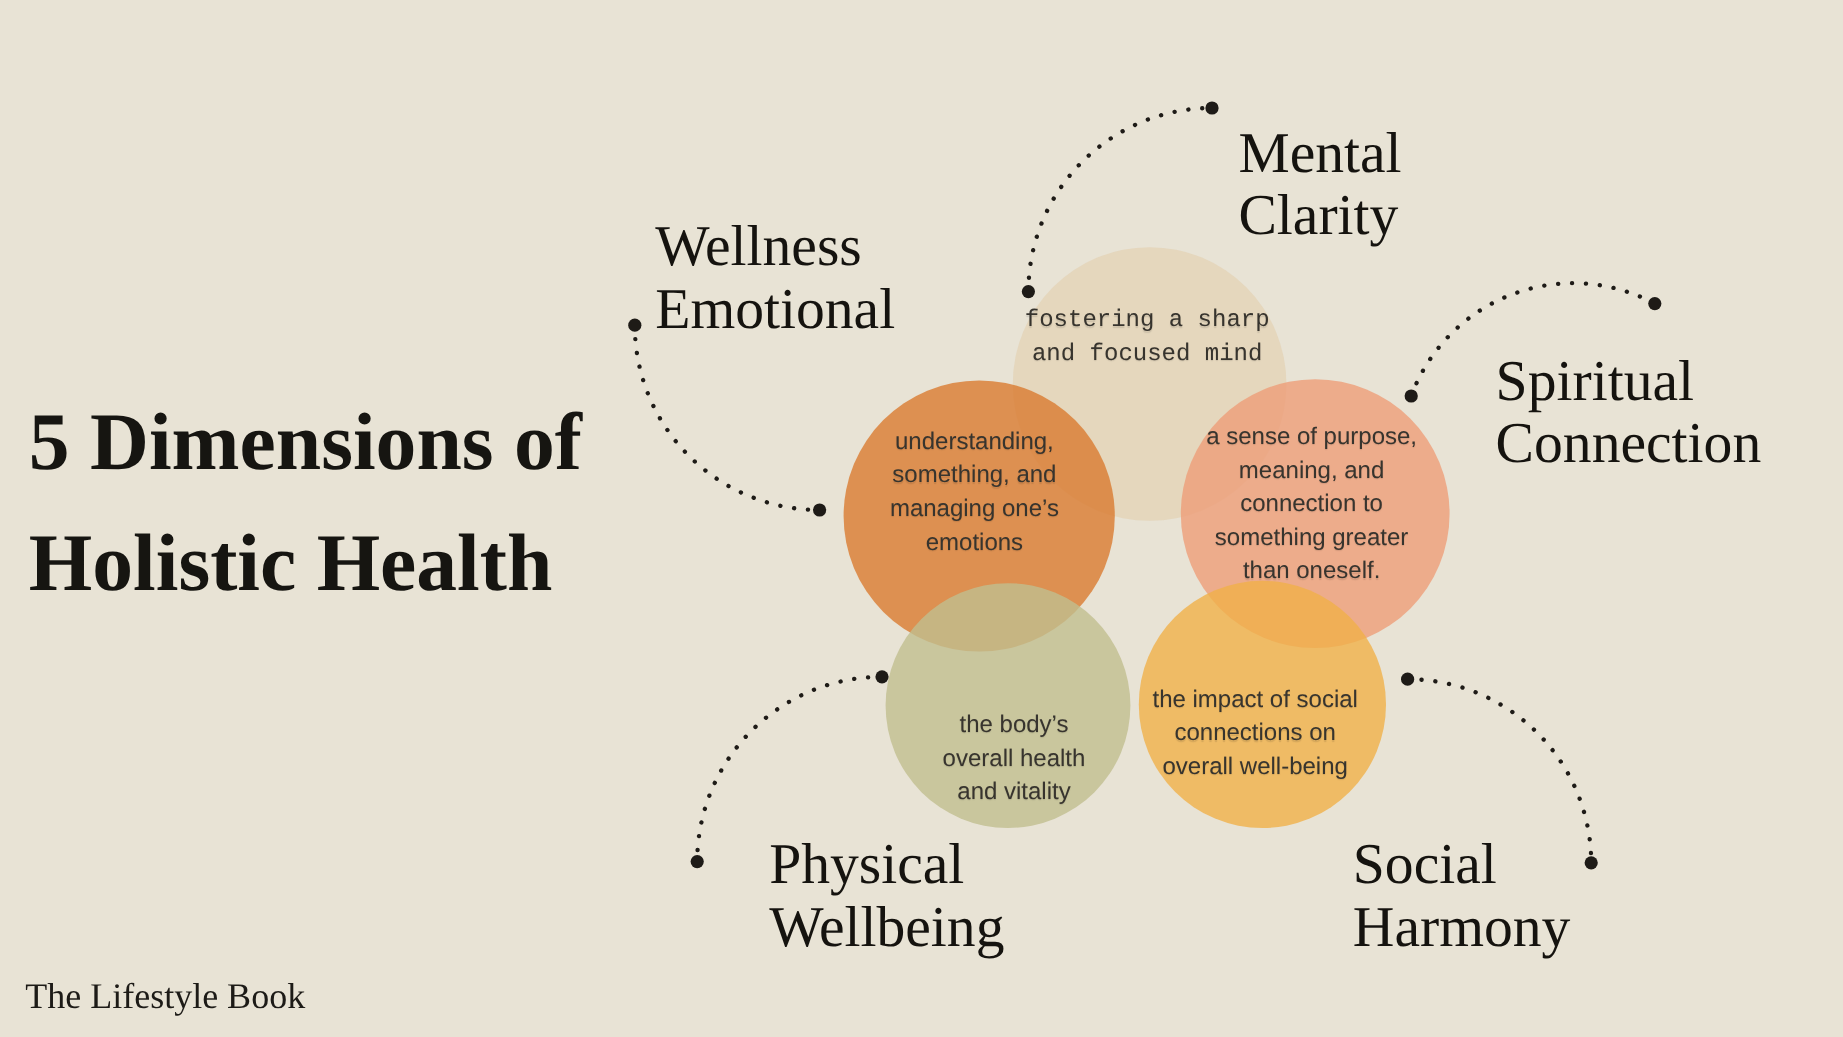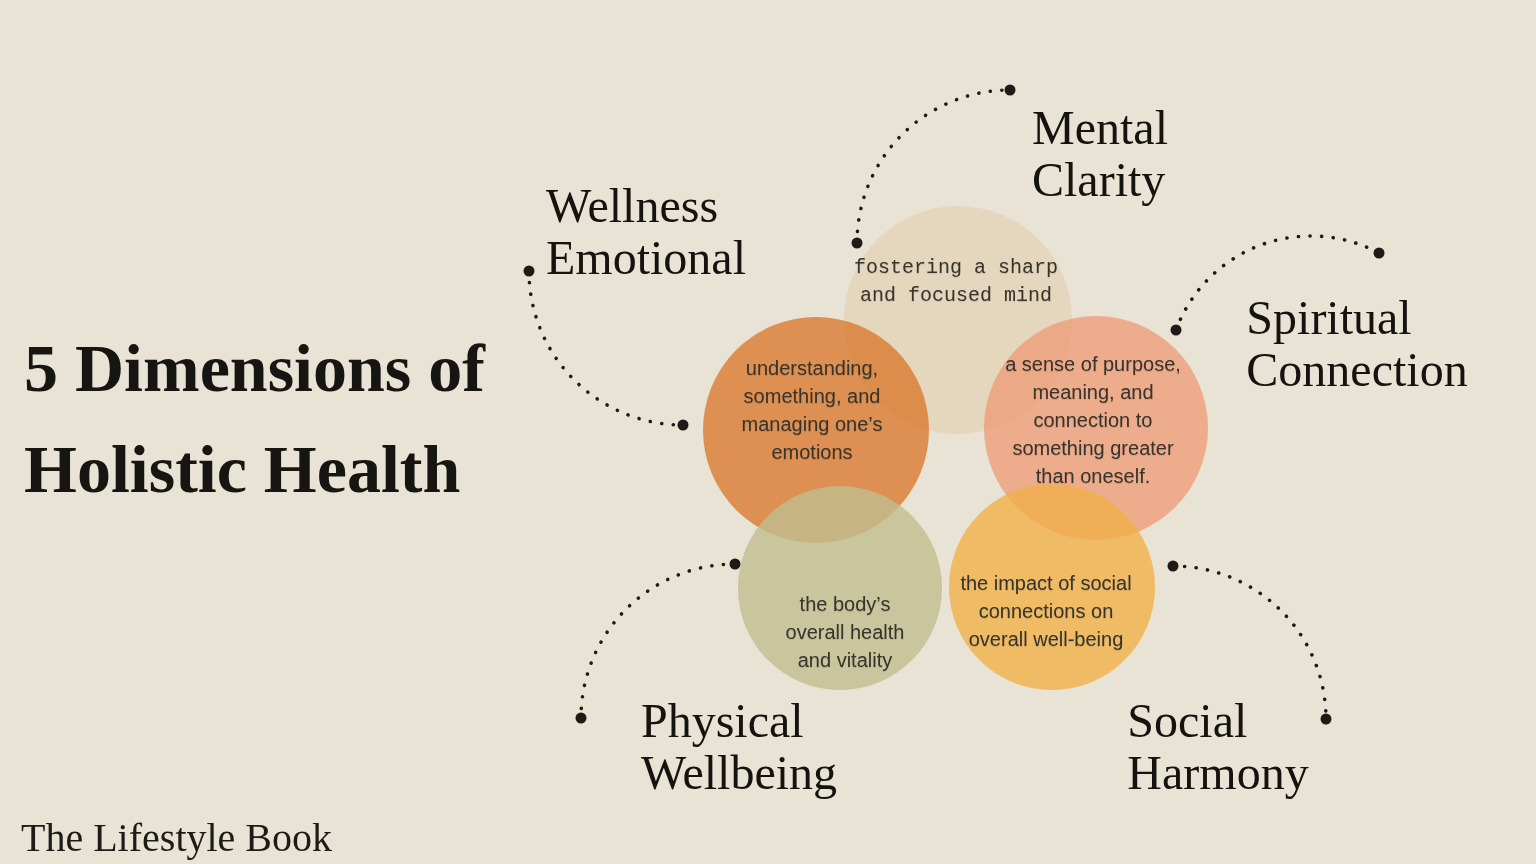--- a/index.html
+++ b/index.html
@@ -48,21 +48,21 @@
     color: #37342e;
     text-shadow: 0 1px 1px rgba(0,0,0,0.12);
     white-space: nowrap;
   }
   .brand {
     position: absolute;
     left: 21px; top: 814px;
     margin: 0;
     font-family: "Liberation Serif", serif;
     font-weight: 400;
-    font-size: 40px;
+    font-size: 30px;
     color: #1d1b17;
   }
 </style>
 </head>
 <body>
 
 <div class="stage">
 
   <svg class="layer" viewBox="0 0 1536 864" xmlns="http://www.w3.org/2000/svg">
     <g>

